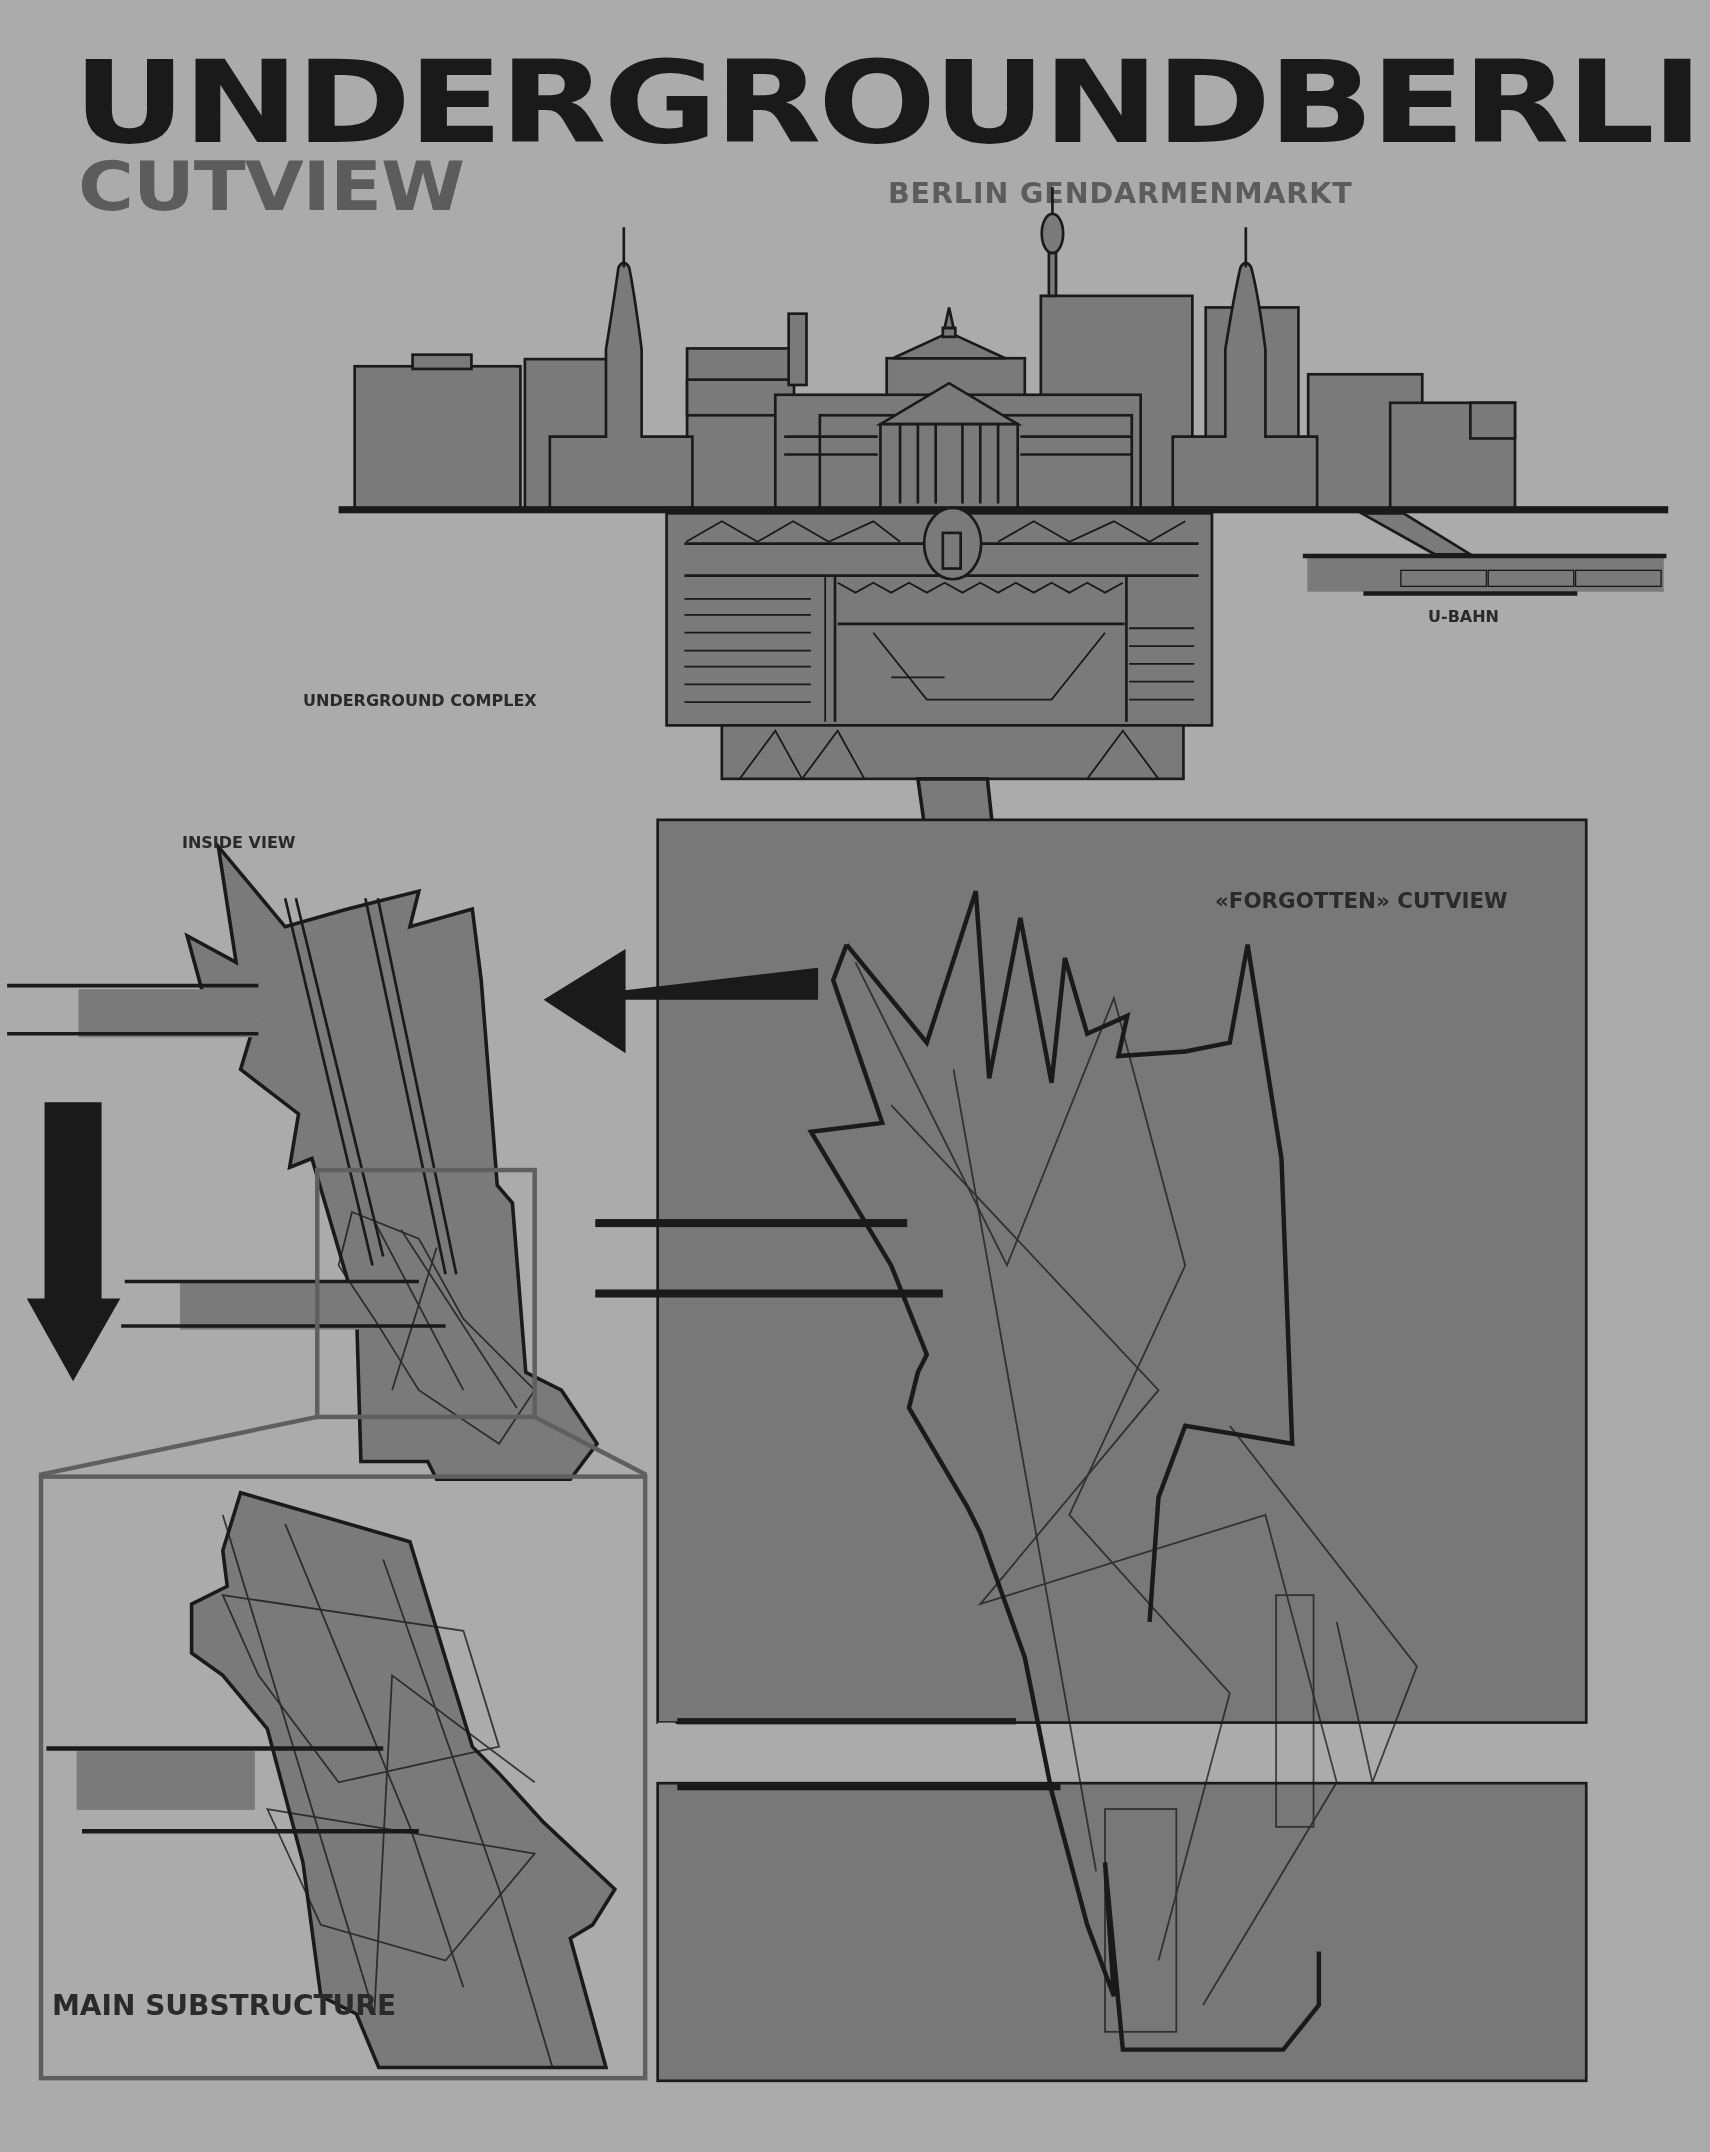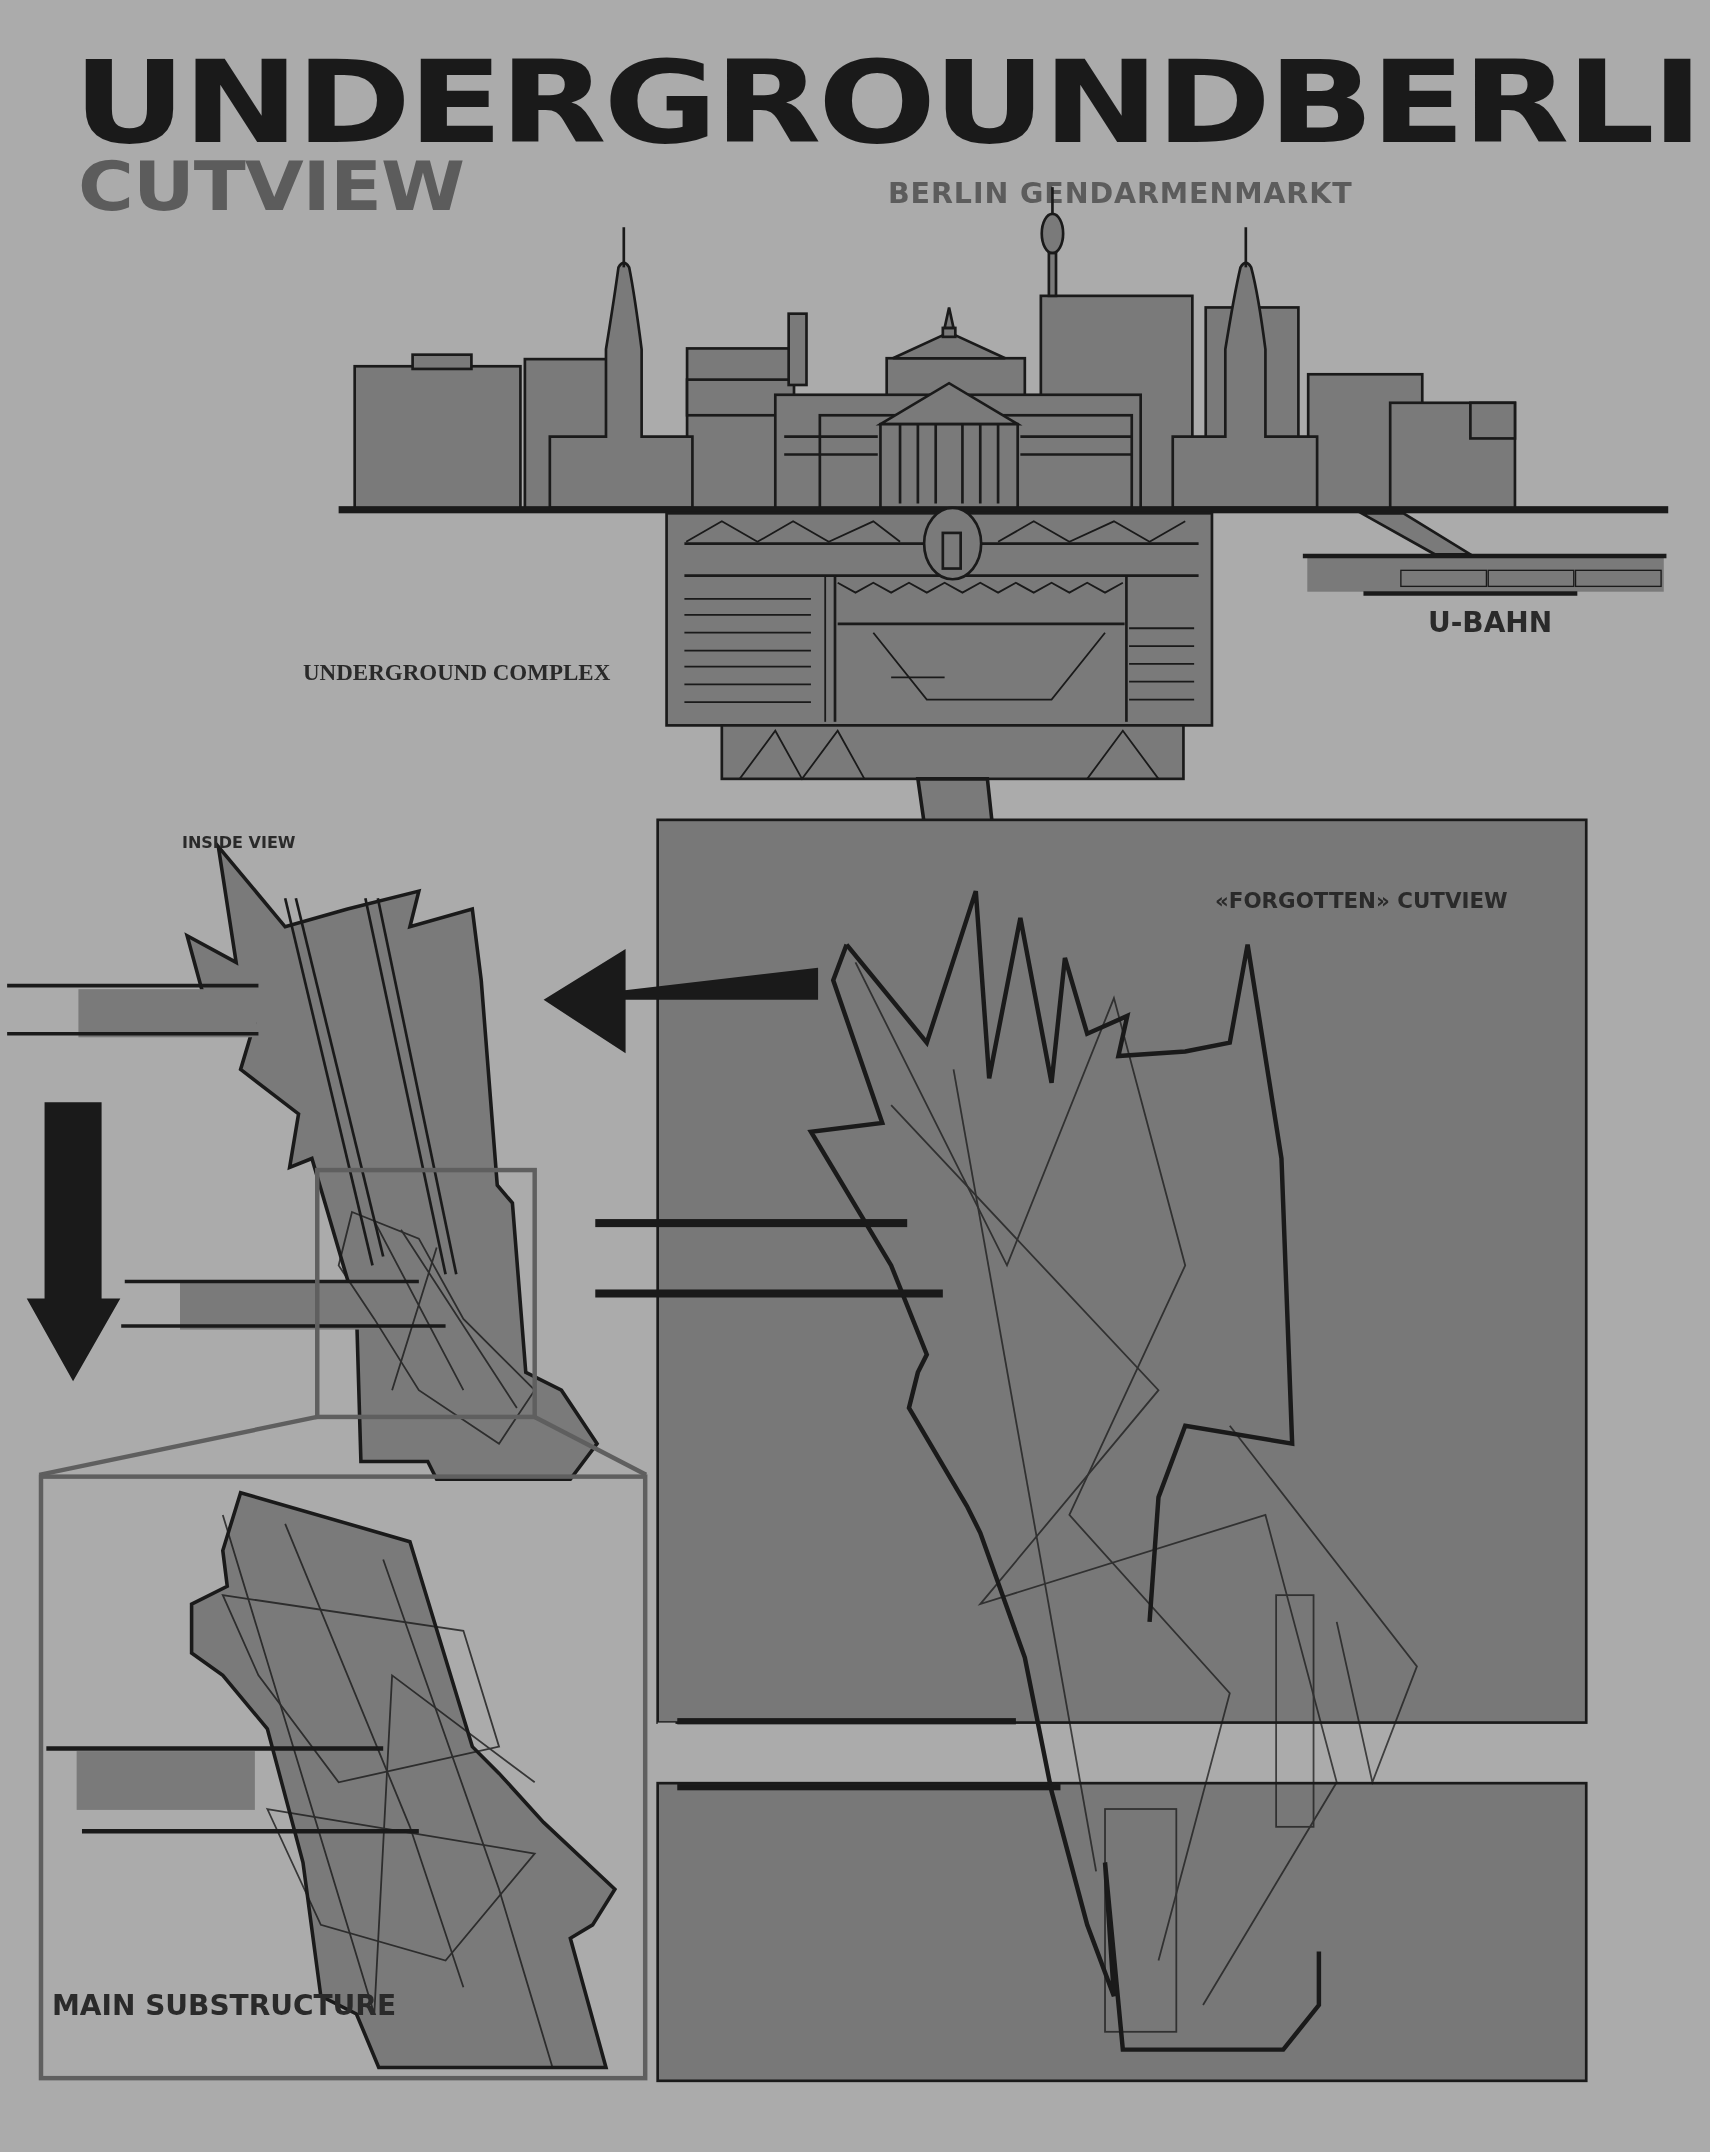--- a/index.html
+++ b/index.html
@@ -1,22 +1,22 @@
 <!DOCTYPE html>
 <html style="font-size:14.3px"><head>
 <meta charset="utf-8">
 <style>
   html,body{margin:0;padding:0;}
   body{width:1711px;height:2153px;background:#ababab;position:relative;overflow:hidden;font-family:"DejaVu Sans",sans-serif;}
   .title{position:absolute;left:73px;top:46px;font-family:"DejaVu Sans",sans-serif;font-weight:bold;font-size:114px;line-height:1;letter-spacing:-2.7px;color:#1a1a1a;transform:scaleX(1.22);transform-origin:left top;white-space:nowrap;}
   .subtitle{position:absolute;left:78px;top:153px;font-weight:bold;font-size:68px;line-height:1;color:#5c5c5c;transform:scaleX(1.12);transform-origin:left top;letter-spacing:-0.9px;white-space:nowrap;}
   .label{position:absolute;font-weight:bold;color:#2a2a2a;white-space:nowrap;line-height:1;text-align:right;}
   .lbl-location{left:888px;top:180px;font-size:28.5px;color:#5c5c5c;letter-spacing:0.9px;}
-  .lbl-ug{left:303px;top:661px;font-size:23px;font-family:Liberation Serif, serif;}
-  .lbl-ubahn{left:1428px;top:609px;font-size:28px;}
+  .lbl-ug{left:303px;top:693px;font-size:16px;}
+  .lbl-ubahn{left:1428px;top:609px;font-size:16px;}
   .lbl-inside{left:182px;top:835px;font-size:16px;}
   .lbl-forgotten{left:1215px;top:890px;font-size:21.4px;}
   .lbl-main{left:52px;top:1992px;font-size:28px;}
   svg.art{position:absolute;left:0;top:0;}
 </style>
 </head>
 <body>
 
 <div class="title">UNDERGROUNDBERLIN</div>
 <div class="subtitle">CUTVIEW</div>

